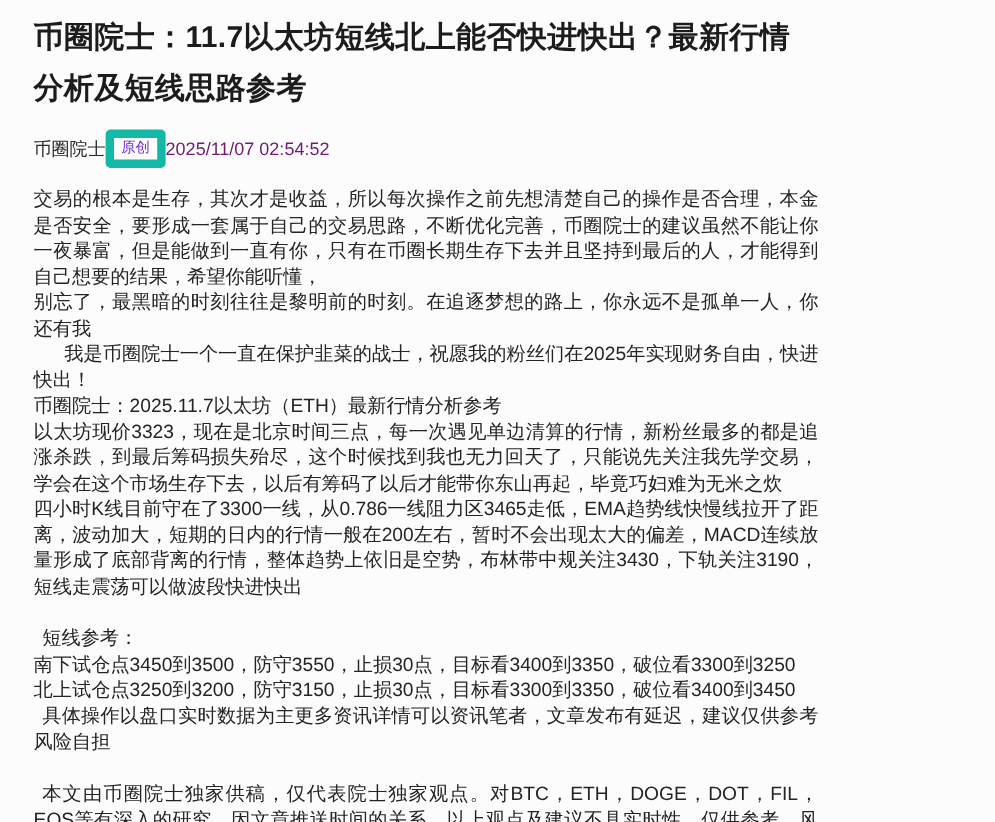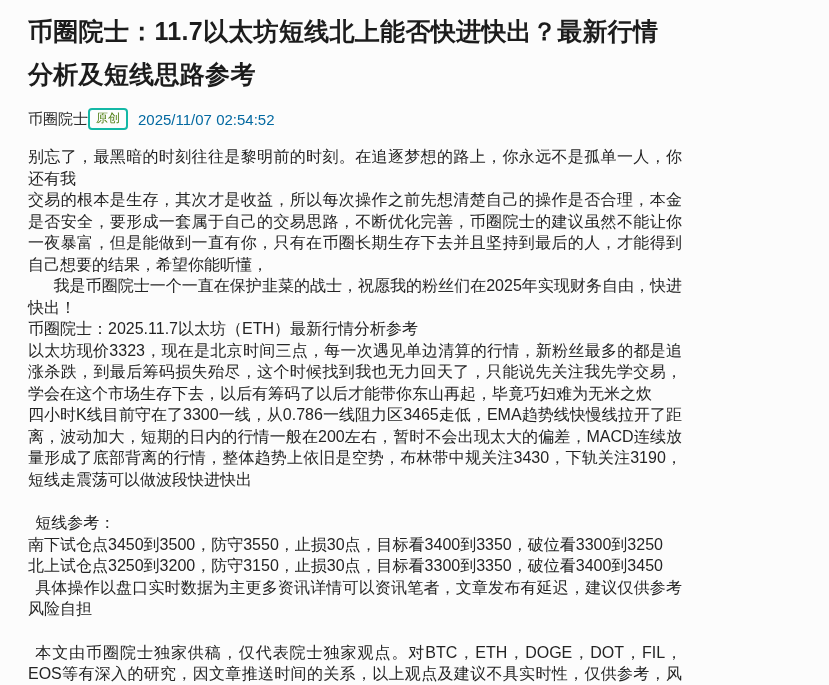--- a/index.html
+++ b/index.html
@@ -28,31 +28,31 @@
     display: flex;
     align-items: center;
     margin: 0 0 16px 0;
     font-size: 15px;
   }
   .meta .author {
     color: #2a2a2a;
   }
   .meta .badge {
     display: inline-block;
-    border: 2px solid #14b8a6;
+    border: 7px solid #14b8a6;
     border-radius: 4px;
     padding: 1px 6px 2px 6px;
     font-size: 12px;
     line-height: 15px;
-    color: #4d7c0f;
+    color: #6d28d9;
     background: #fdfdfd;
-    margin-right: 10px;
+    margin-right: 0;
   }
   .meta .time {
-    color: #0369a1;
+    color: #701a75;
   }
   .body p {
     margin: 0;
     font-size: 16px;
     line-height: 21.5px;
     color: #242424;
     text-align: justify;
     text-justify: inter-ideograph;
   }
   .body p.indent-2 { text-indent: 1.6em; }
@@ -66,22 +66,22 @@
 
   <h1 class="title">币圈院士：11.7以太坊短线北上能否快进快出？最新行情分析及短线思路参考</h1>
 
   <div class="meta">
     <span class="author">币圈院士</span>
     <span class="badge">原创</span>
     <span class="time">2025/11/07 02:54:52</span>
   </div>
 
   <div class="body">
+    <p>交易的根本是生存，其次才是收益，所以每次操作之前先想清楚自己的操作是否合理，本金是否安全，要形成一套属于自己的交易思路，不断优化完善，币圈院士的建议虽然不能让你一夜暴富，但是能做到一直有你，只有在币圈长期生存下去并且坚持到最后的人，才能得到自己想要的结果，希望你能听懂，</p>
     <p>别忘了，最黑暗的时刻往往是黎明前的时刻。在追逐梦想的路上，你永远不是孤单一人，你还有我</p>
-    <p>交易的根本是生存，其次才是收益，所以每次操作之前先想清楚自己的操作是否合理，本金是否安全，要形成一套属于自己的交易思路，不断优化完善，币圈院士的建议虽然不能让你一夜暴富，但是能做到一直有你，只有在币圈长期生存下去并且坚持到最后的人，才能得到自己想要的结果，希望你能听懂，</p>
     <p class="indent-2">我是币圈院士一个一直在保护韭菜的战士，祝愿我的粉丝们在2025年实现财务自由，快进快出！</p>
     <p>币圈院士：2025.11.7以太坊（ETH）最新行情分析参考</p>
     <p>以太坊现价3323，现在是北京时间三点，每一次遇见单边清算的行情，新粉丝最多的都是追涨杀跌，到最后筹码损失殆尽，这个时候找到我也无力回天了，只能说先关注我先学交易，学会在这个市场生存下去，以后有筹码了以后才能带你东山再起，毕竟巧妇难为无米之炊</p>
     <p>四小时K线目前守在了3300一线，从0.786一线阻力区3465走低，EMA趋势线快慢线拉开了距离，波动加大，短期的日内的行情一般在200左右，暂时不会出现太大的偏差，MACD连续放量形成了底部背离的行情，整体趋势上依旧是空势，布林带中规关注3430，下轨关注3190，短线走震荡可以做波段快进快出</p>
 
     <p class="gap-top indent-half">短线参考：</p>
     <p>南下试仓点3450到3500，防守3550，止损30点，目标看3400到3350，破位看3300到3250</p>
     <p>北上试仓点3250到3200，防守3150，止损30点，目标看3300到3350，破位看3400到3450</p>
     <p class="indent-half">具体操作以盘口实时数据为主更多资讯详情可以资讯笔者，文章发布有延迟，建议仅供参考风险自担</p>
 

